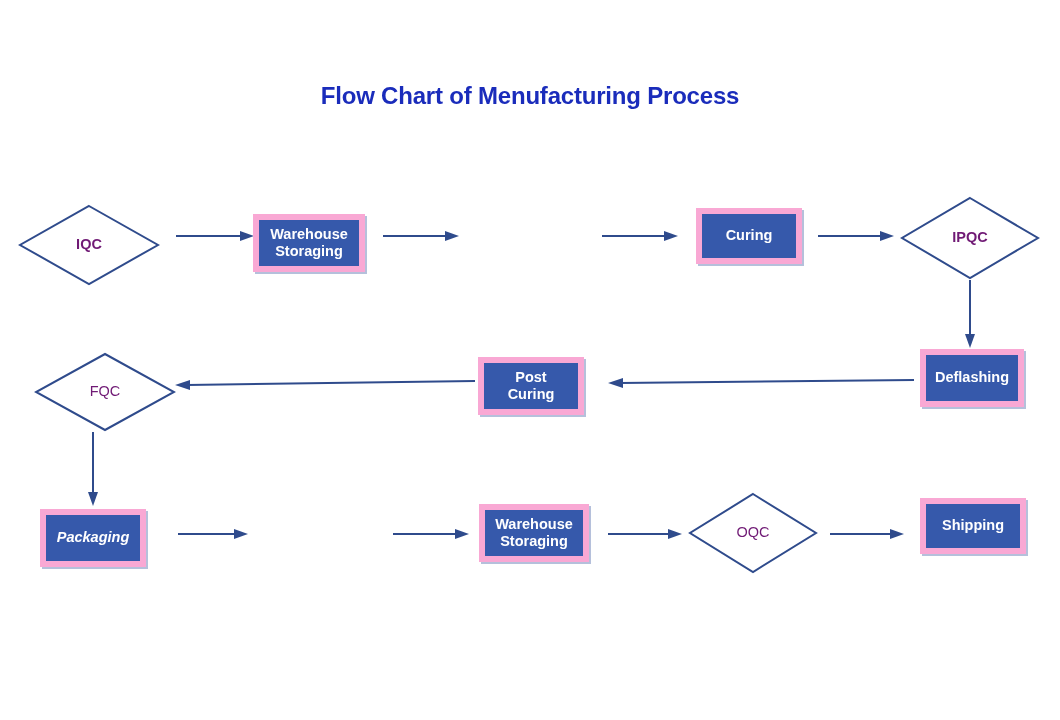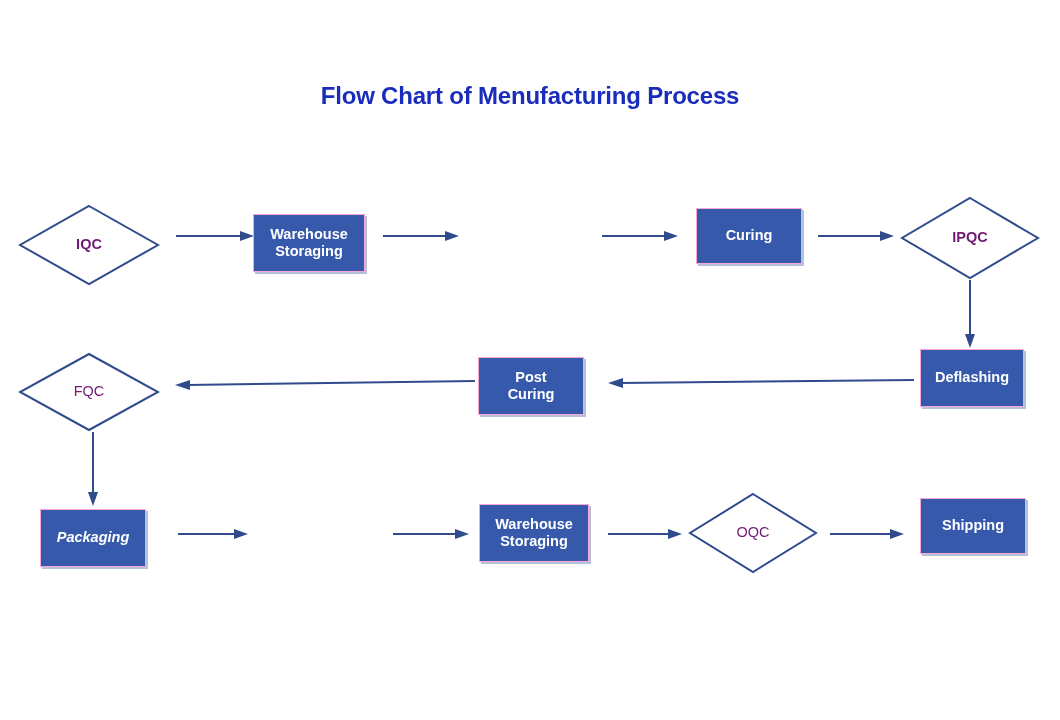--- a/index.html
+++ b/index.html
@@ -40,21 +40,21 @@
     text-align: center;
     line-height: 1.18;
   }
   
   .rect {
     background: #3659ab;
     color: #ffffff;
     font-weight: bold;
     font-size: 14.5px;
     box-shadow: 2px 2px 0 rgba(120,140,190,0.55);
-    border: 1px solid #f9a8d4;
+    border: 6px solid #f9a8d4;
   }
   .rect .lbl {
     padding: 2px 6px;
     white-space: pre-line;
   }
   
   .diamond {
     background: transparent;
     color: #701a75;
     font-size: 14.5px;
@@ -160,21 +160,21 @@
 Curing</span>
   </div>
 
   <div class="edge" style="left:175px; top:374px;">
     <svg width="300" height="18" viewBox="0 0 300 18">
       <line x1="300" y1="7" x2="12" y2="11" stroke="#2f4b8c" stroke-width="2"></line>
       <polygon points="0,11 15,6 15,16" fill="#2f4b8c"></polygon>
     </svg>
   </div>
 
-  <div class="node diamond thin" style="left:18px; top:352px; width:142px; height:80px;align-items:center;">
+  <div class="node diamond thin" style="left:34px; top:352px; width:142px; height:80px;align-items:center;">
     <svg class="dshape" viewBox="0 0 142 80">
       <polygon points="71,2 140,40 71,78 2,40" fill="#ffffff" stroke="#2f4b8c" stroke-width="2"></polygon>
     </svg>
     <span class="lbl">FQC</span>
   </div>
 
   <div class="edge" style="left:85px; top:432px;">
     <svg width="16" height="76" viewBox="0 0 16 76">
       <line x1="8" y1="0" x2="8" y2="64" stroke="#2f4b8c" stroke-width="2"></line>
       <polygon points="8,74 3,60 13,60" fill="#2f4b8c"></polygon>

